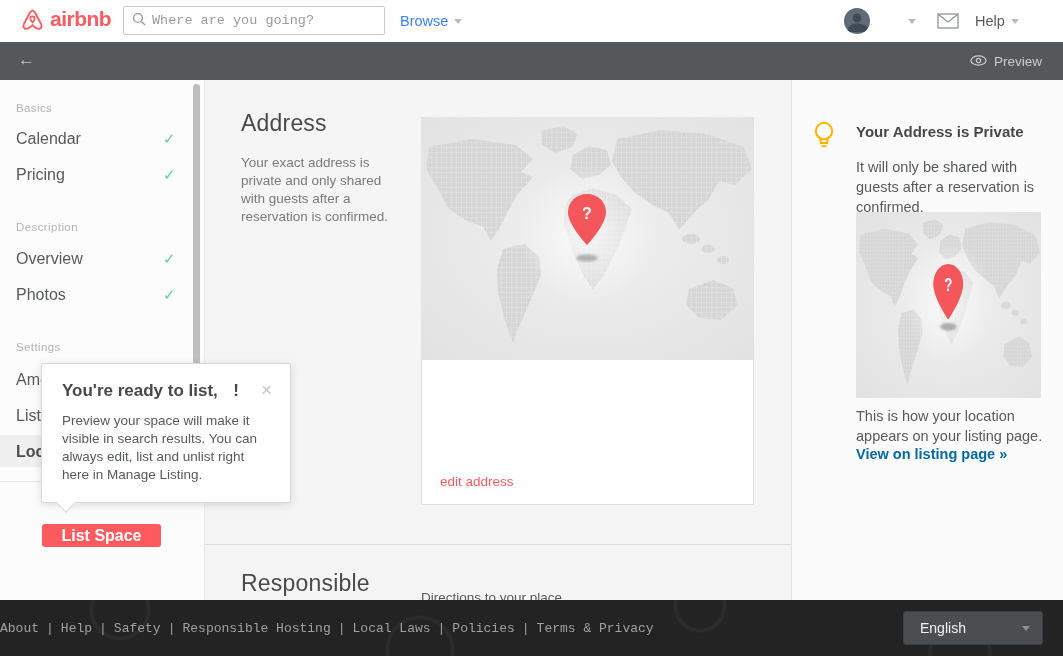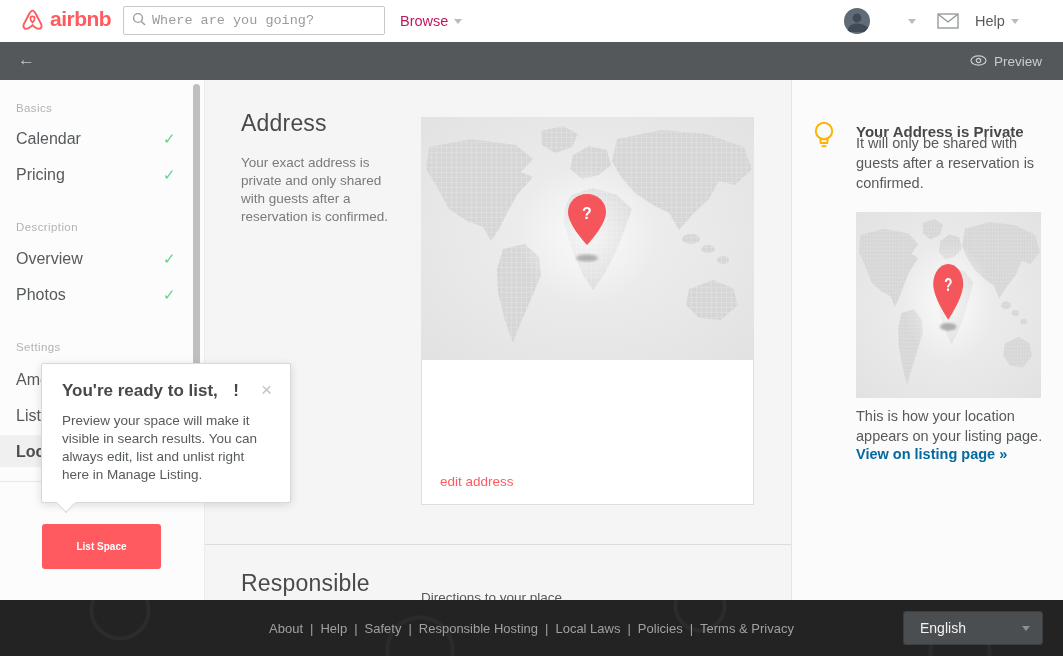--- a/index.html
+++ b/index.html
@@ -7,42 +7,42 @@
   body { font-family:"Liberation Sans", sans-serif; background:#fff; overflow:hidden; }
   .page { position:relative; width:1063px; height:656px; overflow:hidden; background:#fff; }
 
   
   .topbar { position:absolute; left:0; top:0; width:1063px; height:42px; background:#fff; }
   .logo { position:absolute; left:20px; top:7px; display:flex; align-items:flex-start; gap:5px; cursor:pointer; }
   .logo .word { color:#FF5A5F; font-size:21px; font-weight:700; letter-spacing:-0.5px; }
   .searchbox { position:absolute; left:123px; top:6px; width:262px; height:29px; border:1px solid #c8c8c8; border-radius:2px; background:#fff; display:flex; align-items:center; padding:0 8px; }
   .searchbox input { border:none; outline:none; flex:1; font-size:13.5px; color:#565a5c; margin-left:6px; font-family:Liberation Mono, monospace; }
   .searchbox input::placeholder { color:#9b9b9b; }
-  .browse { position:absolute; left:400px; top:0; height:42px; display:flex; align-items:center; gap:6px; font-size:14.5px; color:#be185d; cursor:pointer; }
+  .browse { position:absolute; left:400px; top:0; height:42px; display:flex; align-items:center; gap:6px; font-size:14.5px; color:#3b82f6; cursor:pointer; }
   .caret { width:0; height:0; border-left:4px solid transparent; border-right:4px solid transparent; border-top:5px solid #b9bcbe; display:inline-block; }
   .avatar { position:absolute; left:844px; top:8px; width:26px; height:26px; border-radius:50%; background:#5f6b77; overflow:hidden; cursor:pointer; }
   .av-caret { position:absolute; left:908px; top:19px; }
   .mail { position:absolute; left:937px; top:13px; cursor:pointer; }
   .help { position:absolute; left:975px; top:0; height:42px; display:flex; align-items:center; gap:6px; font-size:14.5px; color:#565a5c; cursor:pointer; }
 
   
   .toolbar { position:absolute; left:0; top:42px; width:1063px; height:38px; background:#54585b; }
   .back { position:absolute; left:18px; top:8px; font-size:17px; color:#c3c6c8; cursor:pointer; }
   .preview { position:absolute; right:21px; top:0; height:38px; display:flex; align-items:center; gap:7px; color:#c9cccd; font-size:13.5px; cursor:pointer; }
 
   
   .sidebar { position:absolute; left:0; top:80px; width:205px; height:520px; background:#fcfcfc; border-right:1px solid #ececec; }
   .s-label { position:absolute; left:16px; font-size:11.5px; color:#b3b3b3; letter-spacing:.4px; }
   .s-item { position:absolute; left:16px; font-size:16px; color:#565a5c; cursor:pointer; white-space:nowrap; }
   .s-check { position:absolute; left:163px; font-size:15px; color:#5fd08f; }
   .active-strip { position:absolute; left:0; top:355px; width:205px; height:32px; background:#f0f0f0; }
   .s-item.bold { font-weight:700; color:#4a4e50; }
   .s-divider { position:absolute; left:0; top:401px; width:181px; height:1px; background:#e7e7e7; }
   .scroll-thumb { position:absolute; right:4px; top:4px; width:7px; height:288px; background:#bfbfbf; border-radius:4px; cursor:pointer; }
-  .list-space { position:absolute; left:42px; top:444px; width:119px; height:45px; background:#FF5A5F; border:none; border-radius:3px; color:#fff; font-weight:700; font-size:10px; cursor:pointer; font-family:"Liberation Sans",sans-serif; }
+  .list-space { position:absolute; left:42px; top:444px; width:119px; height:23px; background:#FF5A5F; border:none; border-radius:3px; color:#fff; font-weight:700; font-size:16px; cursor:pointer; font-family:"Liberation Sans",sans-serif; }
 
   
   .popup { position:absolute; left:41px; top:363px; width:250px; height:140px; background:#fff; border:1px solid #d8d8d8; border-radius:2px; box-shadow:0 2px 10px rgba(0,0,0,.13); z-index:60; padding:17px 18px 0 20px; }
   .popup .row { display:flex; align-items:flex-start; }
   .popup .ttl { font-size:17px; font-weight:700; color:#484848; }
   .popup .bang { font-size:17px; font-weight:700; color:#484848; margin-left:auto; margin-right:22px; }
   .popup .close { font-size:19px; color:#c3c3c3; line-height:17px; cursor:pointer; }
   .popup .body { margin-top:11px; font-size:13.5px; line-height:18px; color:#565a5c; }
   .popup .arrow { position:absolute; left:17px; bottom:-8px; width:14px; height:14px; background:#fff; border-right:1px solid #d8d8d8; border-bottom:1px solid #d8d8d8; transform:rotate(45deg); }
 
@@ -53,35 +53,35 @@
   .card { position:absolute; left:216px; top:37px; width:333px; height:388px; background:#fff; border:1px solid #dedede; }
   .card .mapwrap { position:absolute; left:-1px; top:-1px; width:333px; height:243px; overflow:hidden; }
   .edit-link { position:absolute; left:18px; top:356px; font-size:13.5px; color:#FF5A5F; cursor:pointer; }
   .content-divider { position:absolute; left:0; top:464px; width:586px; height:1px; background:#dcdcdc; }
   .dir-label { position:absolute; left:216px; top:510px; font-size:13.5px; color:#565a5c; }
 
   
   .aside { position:absolute; left:791px; top:80px; width:280px; height:520px; background:#fbfbfb; border-left:1px solid #e4e4e4; }
   .bulb { position:absolute; left:20px; top:40px; }
   .tip-title { position:absolute; left:64px; top:43px; font-size:15px; font-weight:700; color:#484848; }
-  .tip-body { position:absolute; left:64px; top:53px; width:198px; font-size:14.5px; line-height:20px; color:#565a5c; }
+  .tip-body { position:absolute; left:64px; top:77px; width:198px; font-size:14.5px; line-height:20px; color:#565a5c; }
   .thumbwrap { position:absolute; left:64px; top:132px; width:185px; height:186px; overflow:hidden; }
   .tip-caption { position:absolute; left:64px; top:326px; width:205px; font-size:14.5px; line-height:20px; color:#565a5c; }
   .listing-link { position:absolute; left:64px; top:366px; font-size:14.5px; font-weight:700; color:#0369a1; cursor:pointer; }
 
   
   .footer { position:absolute; left:0; top:600px; width:1063px; height:56px; background:#232323; z-index:40;
     background-image:
       radial-gradient(circle 34px at 120px 10px, transparent 26px, rgba(255,255,255,.04) 27px, rgba(255,255,255,.04) 30px, transparent 31px),
       radial-gradient(circle 40px at 420px 50px, transparent 30px, rgba(255,255,255,.035) 31px, rgba(255,255,255,.035) 34px, transparent 35px),
       radial-gradient(circle 30px at 700px 6px, transparent 22px, rgba(255,255,255,.04) 23px, rgba(255,255,255,.04) 26px, transparent 27px),
       radial-gradient(circle 36px at 960px 52px, transparent 27px, rgba(255,255,255,.035) 28px, rgba(255,255,255,.035) 31px, transparent 32px);
   }
   .copyright { position:absolute; left:22px; top:0; height:56px; display:flex; align-items:center; font-size:13px; color:#8e8e8e; }
-  .flinks { position:absolute; left:0; top:0; width:1063px; height:56px; display:flex; align-items:center; justify-content:center; font-size:13px; color:#a0a0a0; gap:7px; }
+  .flinks { position:absolute; left:0; top:0; width:1063px; height:56px; display:flex; align-items:center; font-size:13px; color:#a0a0a0; gap:7px;font-family:Liberation Mono, monospace; }
   .flinks .flink { cursor:pointer; }
   .flinks .sep { color:#a0a0a0; }
   .lang-select { position:absolute; right:20px; top:11px; width:140px; height:34px; background:#4a4e50; border:1px solid #3d4042; border-radius:3px; display:flex; align-items:center; padding-left:16px; color:#f2f2f2; font-size:14px; cursor:pointer; }
   .lang-select .caret { position:absolute; right:12px; border-top-color:#8d9092; }
 </style>
 </head>
 <body>
 
 <div class="page">
 

